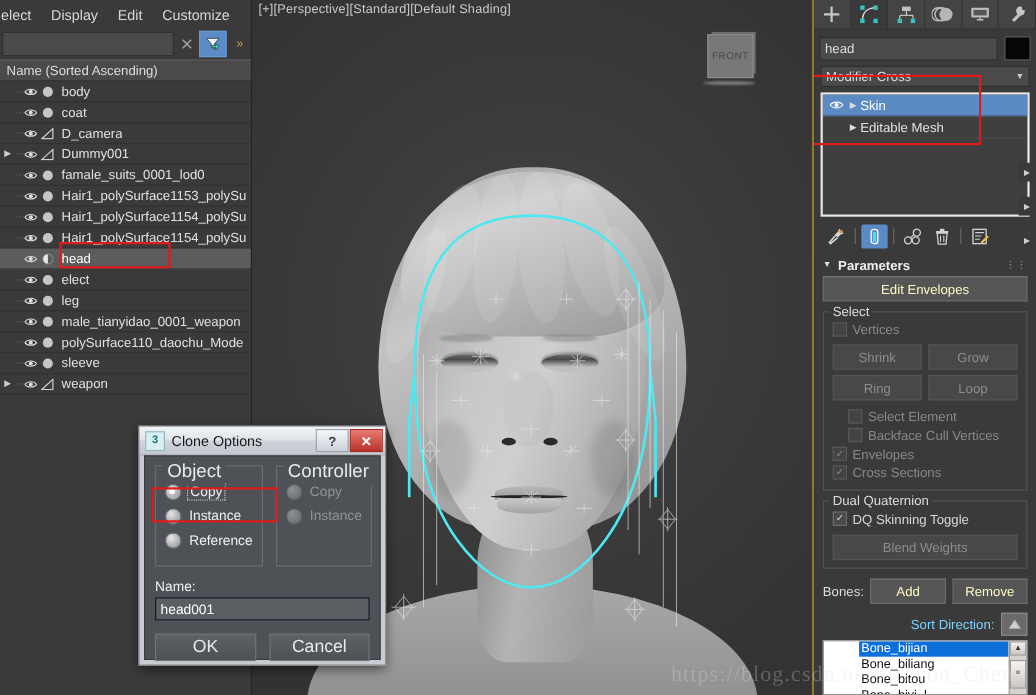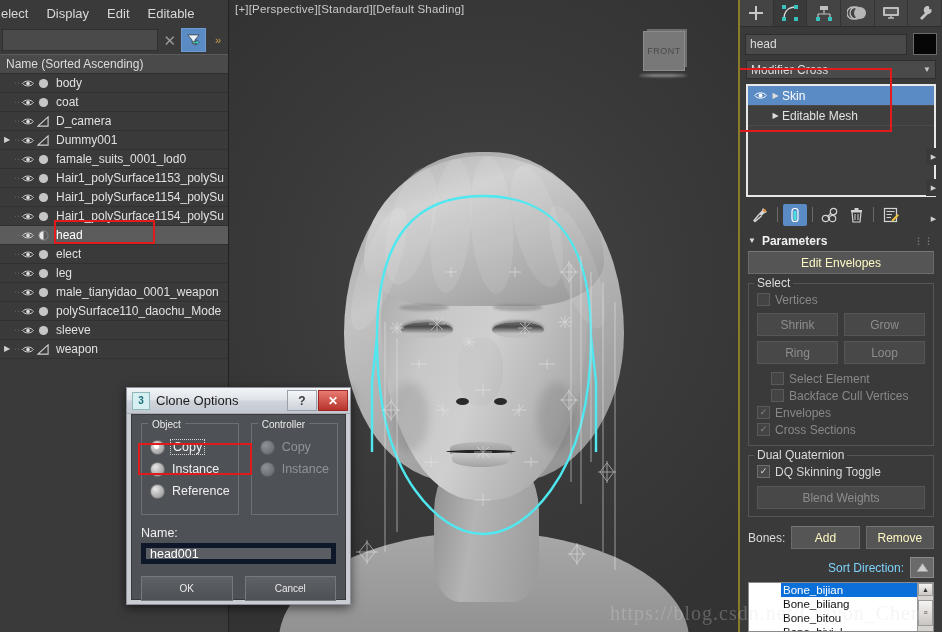--- a/index.html
+++ b/index.html
@@ -599,21 +599,21 @@
     border: 1px solid #6c6f73;
     padding: 12px 8px 9px 8px;
     flex: 1 1 0;
     min-height: 92px;
     box-sizing: border-box;
   }
   .dlg-group > .gl {
     position: absolute; top: -8px; left: 6px;
     background: #4e5155;
     padding: 3px 4px;
-    font-size: 10px;
+    font-size: 17px;
     color: #eaeaea;
   }
   .radio-row {
     display: flex; align-items: center; gap: 7px;
     height: 22px;
     font-size: 12.5px; color: #f0f0f0;
     cursor: pointer;
   }
   .radio-row.dim { color: #90949a; cursor: default; }
   .radio {
@@ -637,55 +637,55 @@
     border: 1px dotted #d8d8d8;
     padding: 0 2px;
     margin: 0 -2px;
   }
   .name-label { margin-top: 11px; font-size: 12.5px; color: #f0f0f0; }
   .dlg-name-input {
     margin-top: 3px;
     width: 100%;
     height: 21px;
     background: #5a5d61;
-    border: 5px solid #0f172a;
+    border: 1px solid #0f172a;
     color: #ffffff;
     font-family: "Liberation Sans", sans-serif;
     font-size: 12.5px;
     padding: 0 4px;
     box-sizing: border-box;
     outline: none;
   }
   .dlg-buttons {
     display: flex; gap: 12px; margin-top: 12px;
   }
   .dlg-btn {
     flex: 1 1 0;
     height: 23px;
     background: linear-gradient(180deg,#5e6166,#4d5055);
     border: 1px solid #75787d;
     color: #e9e9e9;
-    font-size: 10px;
+    font-size: 16px;
     font-family: "Liberation Sans", sans-serif;
     display: flex; align-items: center; justify-content: center;
     cursor: pointer;
   }
 </style>
 </head>
 <body>
 
 <div class="app">
 
   <div class="left-panel">
 
     <div class="menubar">
       <div class="mi">elect</div>
       <div class="mi">Display</div>
       <div class="mi">Edit</div>
-      <div class="mi">Editable</div>
+      <div class="mi">Customize</div>
     </div>
 
     <div class="searchrow">
       <input class="search-input" type="text" value="" placeholder="" style="">
       <div class="xbtn">✕</div>
       <div class="filter-btn">
         <svg width="15" height="15" viewBox="0 0 16 16">
           <polygon points="2,2 14,2 9.5,7.5 9.5,13 6.5,10.5 6.5,7.5" fill="#eaf4fb" stroke="#3b3b3b" stroke-width="0.8"></polygon>
           <path d="M7,9 L11,9 L11,7 L14,10 L11,13 L11,11 L7,11 Z" fill="#3ecfc0" stroke="#2b2b2b" stroke-width="0.6"></path>
         </svg>

